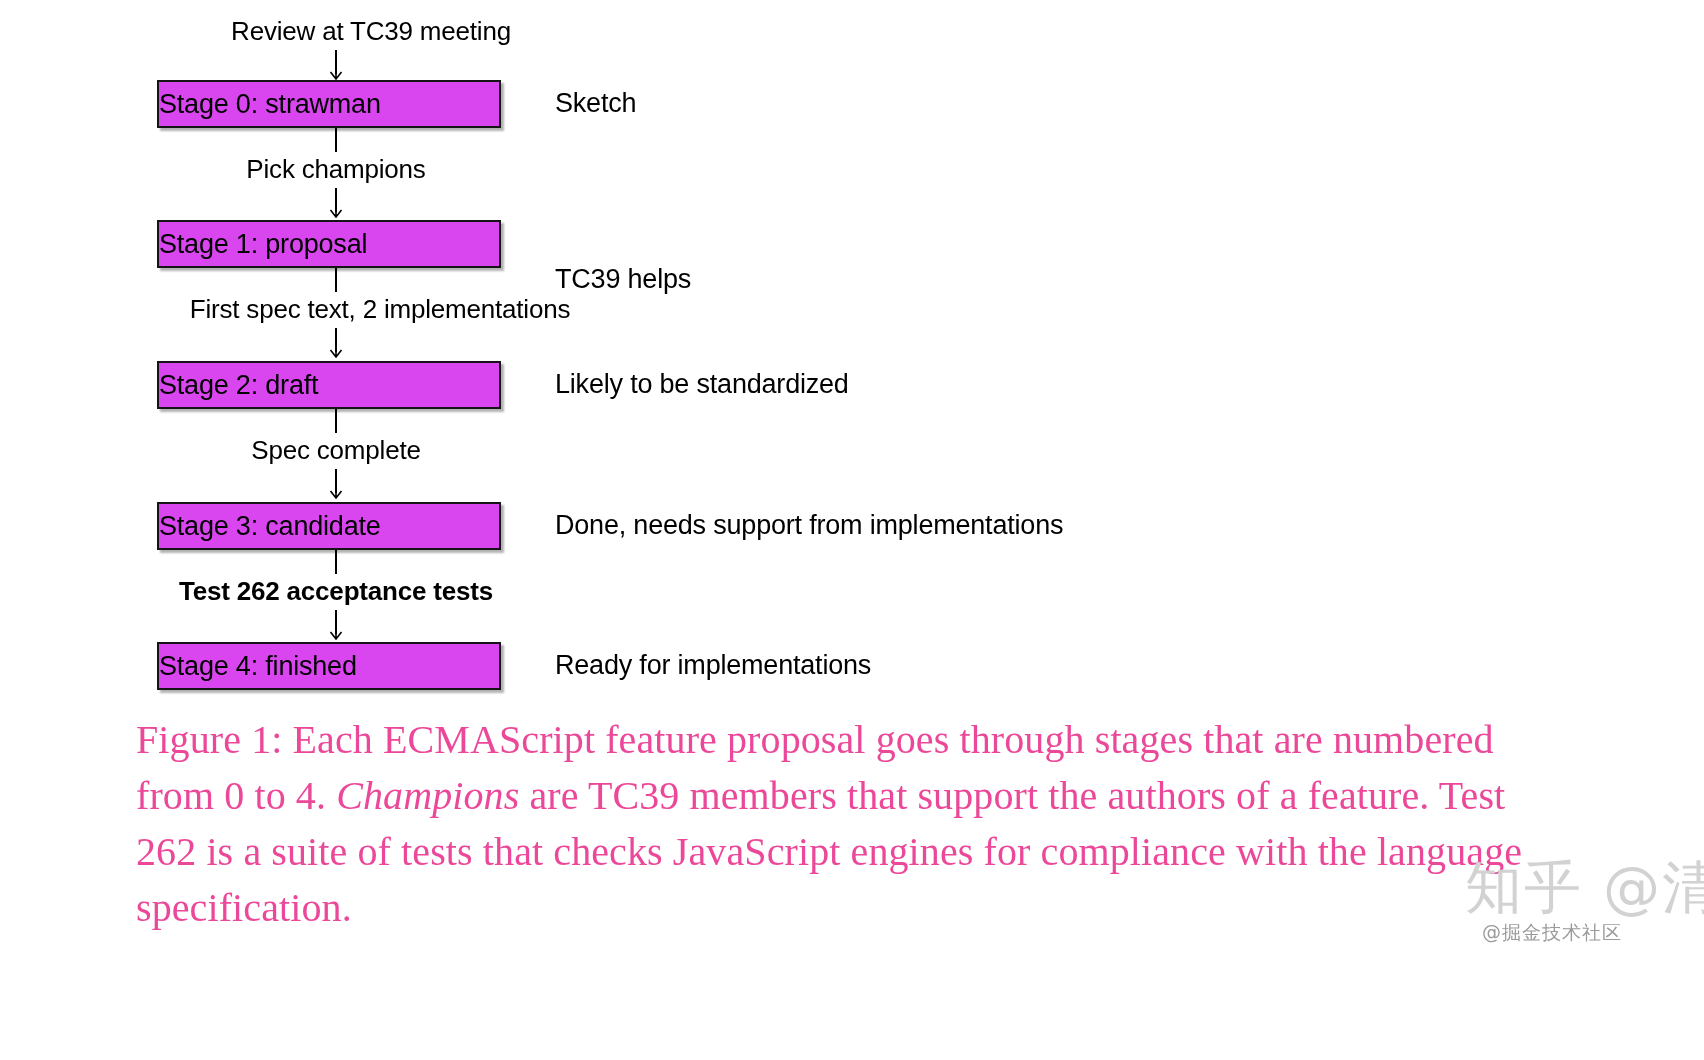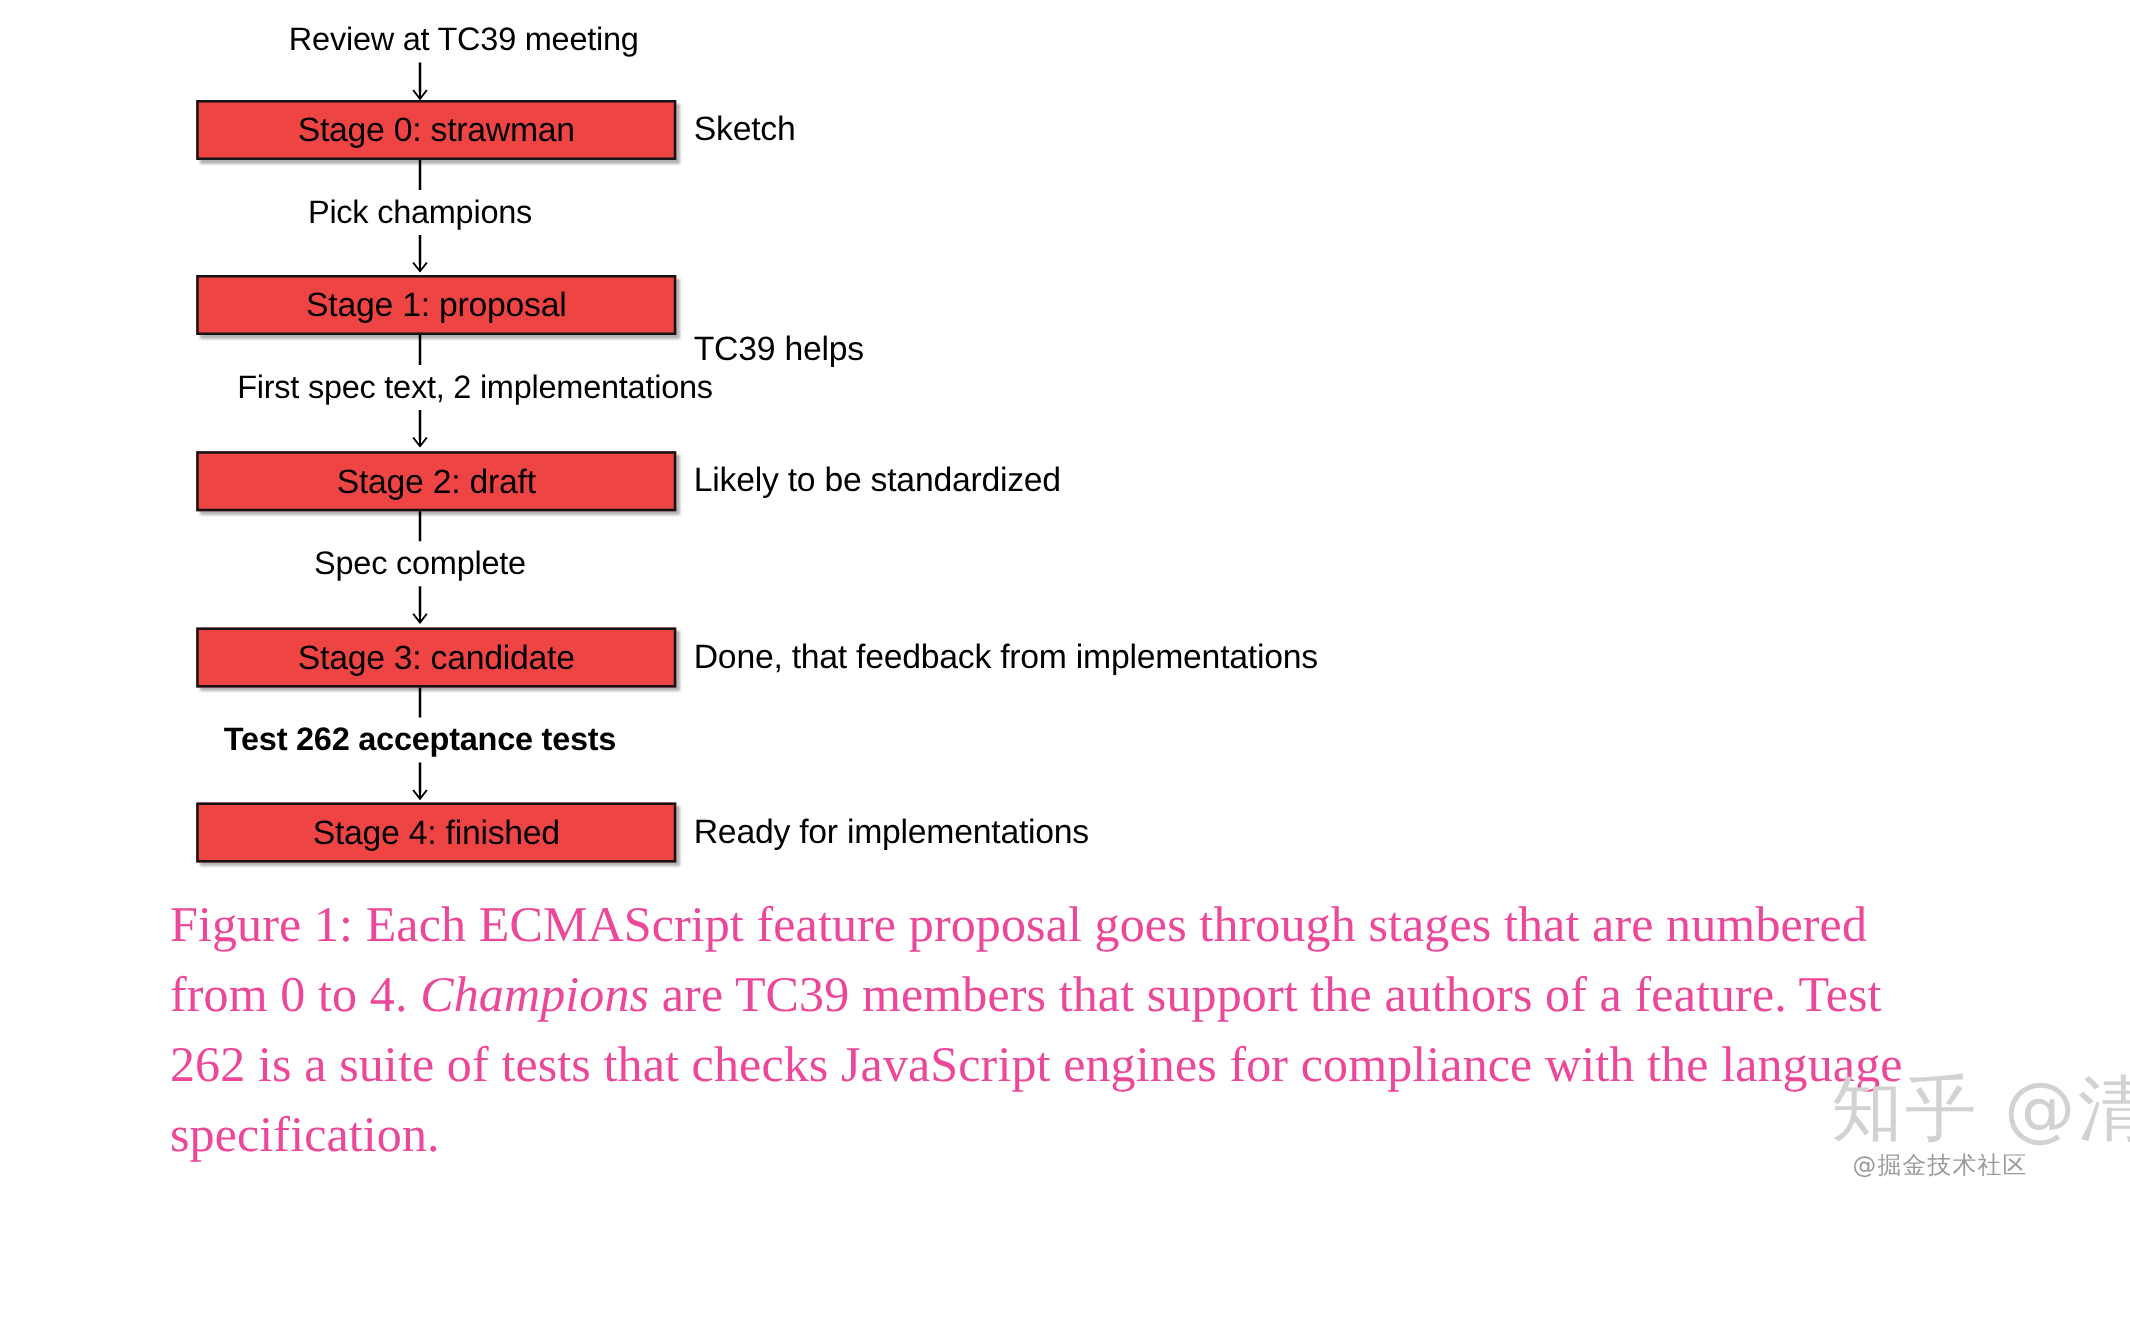--- a/index.html
+++ b/index.html
@@ -66,29 +66,28 @@
     left: 327px;
     width: 18px;
     height: 14px;
   }
   .arrowhead svg { display: block; }
 
   
   .node-box {
     position: absolute;
     left: 157px;
-    width: 384px;
+    width: 344px;
     height: 48px;
     box-sizing: border-box;
     border: 2px solid #141414;
-    background: #ef4444;
+    background: #d946ef;
     box-shadow: 3px 3px 2px rgba(0,0,0,0.30);
     display: flex;
     align-items: center;
-    justify-content: center;
   }
   .node-label {
     font-size: 27px;
     line-height: 30px;
     letter-spacing: -0.2px;
     white-space: nowrap;
   }
 
   .side-note {
     position: absolute;
@@ -207,21 +206,21 @@
         <svg width="18" height="14" viewBox="0 0 18 14">
             <path d="M9 0 L9 12 M3.5 6 L9 13 L14.5 6" fill="none" stroke="#000" stroke-width="1.6"></path>
           </svg>
       </div>
     </div>
 
     <div class="flow-row" style="top:502px;">
       <div class="node-box">
         <span class="node-label">Stage 3: candidate</span>
       </div>
-      <div class="side-note" style="top:8px;">Done, that feedback from implementations</div>
+      <div class="side-note" style="top:8px;">Done, needs support from implementations</div>
     </div>
 
     <div class="edge" style="top:550px;">
       <div class="edge-line" style="top:0px; height:24px;"></div>
       <div class="edge-label" style="top:26px;font-weight:bold;">Test 262 acceptance tests</div>
       <div class="edge-line" style="top:60px; height:24px;"></div>
       <div class="arrowhead" style="top:76px;">
         <svg width="18" height="14" viewBox="0 0 18 14">
             <path d="M9 0 L9 12 M3.5 6 L9 13 L14.5 6" fill="none" stroke="#000" stroke-width="1.6"></path>
           </svg>

